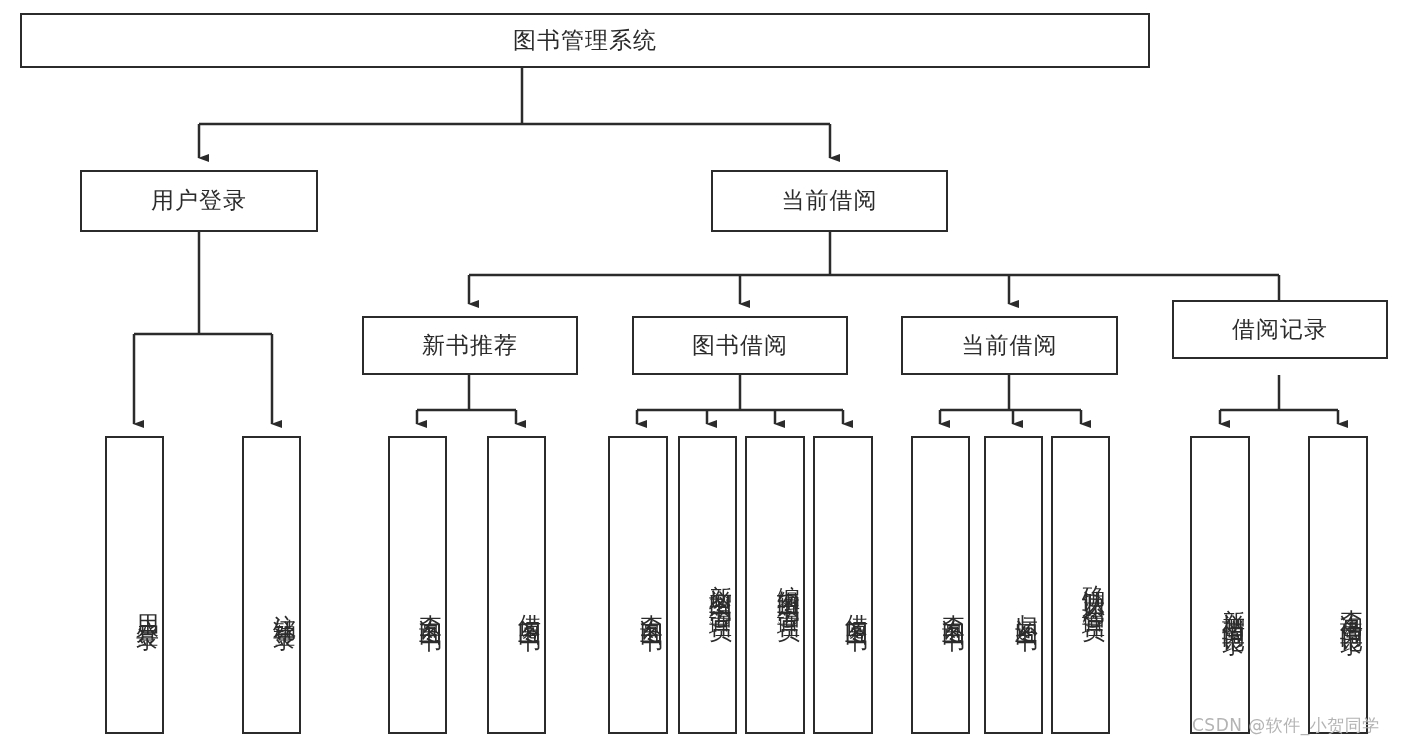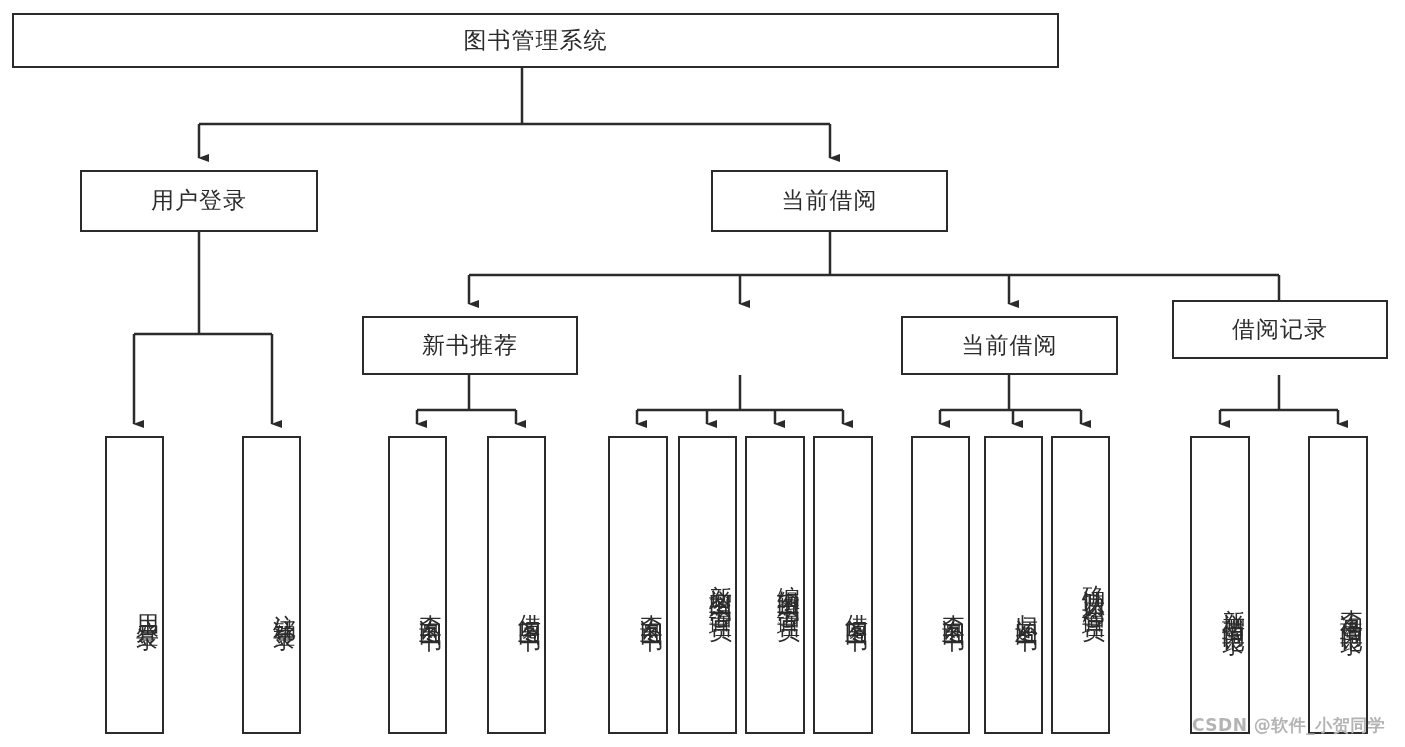--- a/index.html
+++ b/index.html
@@ -59,21 +59,20 @@
   }
   #watermark {
     position: absolute;
     left: 1192px;
     top: 714px;
     font-size: 17px;
     color: #b4b4b4;
     letter-spacing: 0.5px;
     white-space: nowrap;
     font-family: "DejaVu Sans", "Liberation Sans", sans-serif;
-    font-weight: bold;
   }
 </style>
 </head>
 <body>
 
 <div id="canvas">
 
   <svg id="wires" viewBox="0 0 1405 747">
     <defs>
       <marker id="arrowhead" markerWidth="9" markerHeight="11" refX="4" refY="10" orient="auto" markerUnits="userSpaceOnUse">
@@ -117,33 +116,36 @@
       <path d="M1013,410 L1013,424" marker-end="url(#arrowhead)"></path>
       <path d="M1081,410 L1081,424" marker-end="url(#arrowhead)"></path>
 
       <path d="M1279,375 L1279,410"></path>
       <path d="M1220,410 L1338,410"></path>
       <path d="M1220,410 L1220,424" marker-end="url(#arrowhead)"></path>
       <path d="M1338,410 L1338,424" marker-end="url(#arrowhead)"></path>
     </g>
   </svg>
 
-  <div class="node horiz" style="left:12px; top:13px; width:1047px; height:55px;">
+  <div class="node horiz" style="left:20px; top:13px; width:1130px; height:55px;">
     <span class="label">图书管理系统</span>
   </div>
 
   <div class="node horiz" style="left:80px; top:170px; width:238px; height:62px;">
     <span class="label">用户登录</span>
   </div>
   <div class="node horiz" style="left:711px; top:170px; width:237px; height:62px;">
     <span class="label">当前借阅</span>
   </div>
 
   <div class="node horiz" style="left:362px; top:316px; width:216px; height:59px;">
     <span class="label">新书推荐</span>
+  </div>
+  <div class="node horiz" style="left:632px; top:316px; width:216px; height:59px;">
+    <span class="label">图书借阅</span>
   </div>
   <div class="node horiz" style="left:901px; top:316px; width:217px; height:59px;">
     <span class="label">当前借阅</span>
   </div>
   <div class="node horiz" style="left:1172px; top:300px; width:216px; height:59px;">
     <span class="label">借阅记录</span>
   </div>
 
   <div class="node vert" style="left:105px; top:436px; width:59px; height:298px;">
     <span class="label">用户登录</span>

